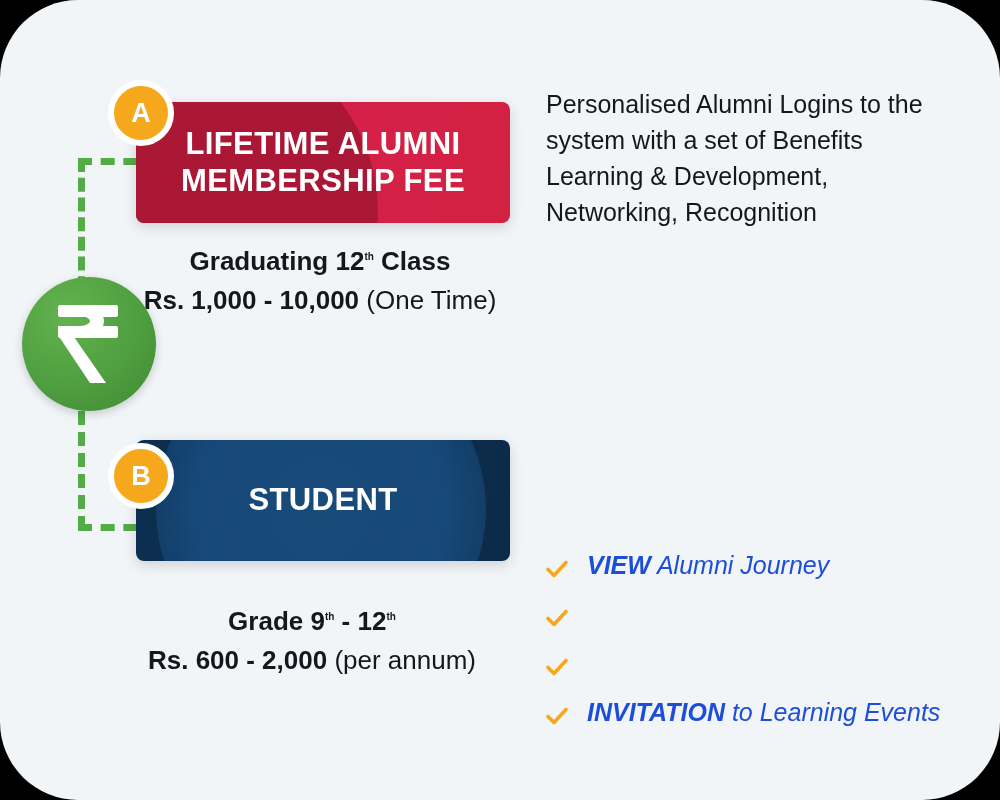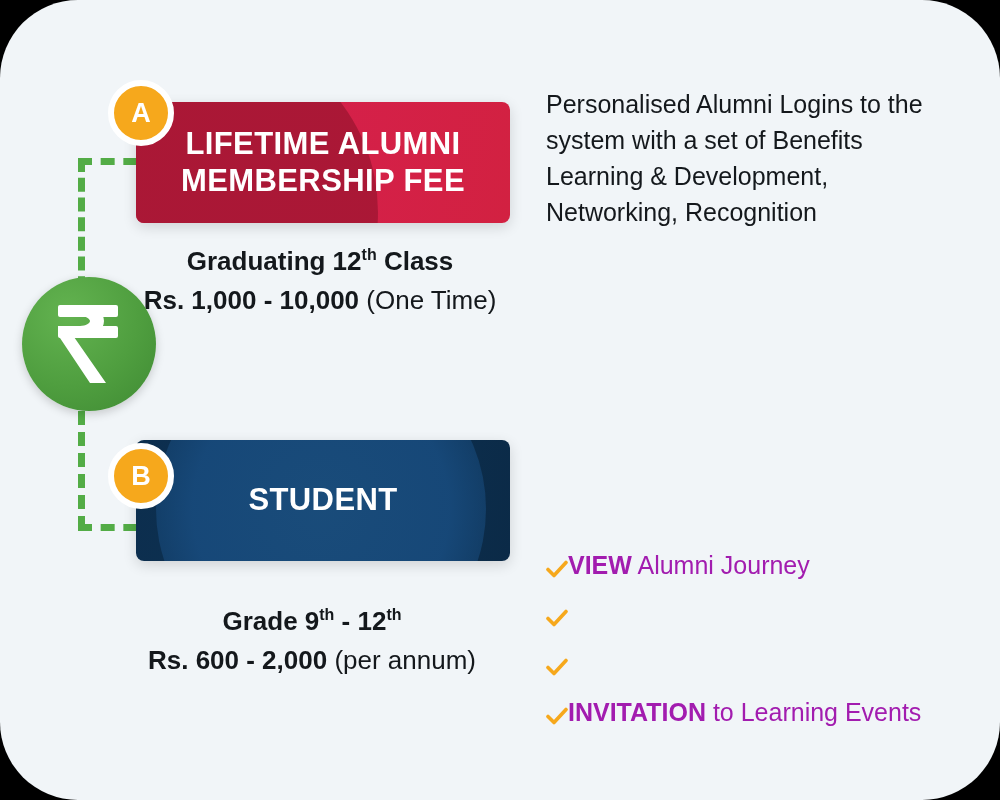--- a/index.html
+++ b/index.html
@@ -164,21 +164,21 @@
     font-weight: 600;
     margin-bottom: 8px;
     white-space: nowrap;
   }
   .price-line-2 {
     font-size: 26px;
     font-weight: 400;
     white-space: nowrap;
   }
   .price-line-2 b { font-weight: 700; }
-  .price-line-1 sup { font-size: 16px; vertical-align: super; }
+  .price-line-1 sup { font-size: 10px; vertical-align: super; }
 
   
   .desc {
     position: absolute;
     color: #14181c;
     font-size: 25px;
     line-height: 1.44;
     font-weight: 400;
   }
   #desc-alumni  { left: 546px; top: 86px;  width: 420px; }
@@ -190,25 +190,26 @@
     left: 546px;
     top: 548px;
     width: 420px;
     list-style: none;
     margin: 0;
     padding: 0;
   }
   .benefit-item {
     display: flex;
     align-items: flex-start;
-    gap: 0;
+    gap: 19px;
     margin-bottom: 11px;
     font-size: 25px;
     line-height: 1.36;
-    color: #a21caf;
+    color: #1d4ed8;
+    font-style: italic;
   }
   .check-icon {
     flex: 0 0 auto;
     width: 22px;
     margin-top: 4px;
   }
   .benefit-text b { font-weight: 700; }
 </style>
 </head>
 <body>

